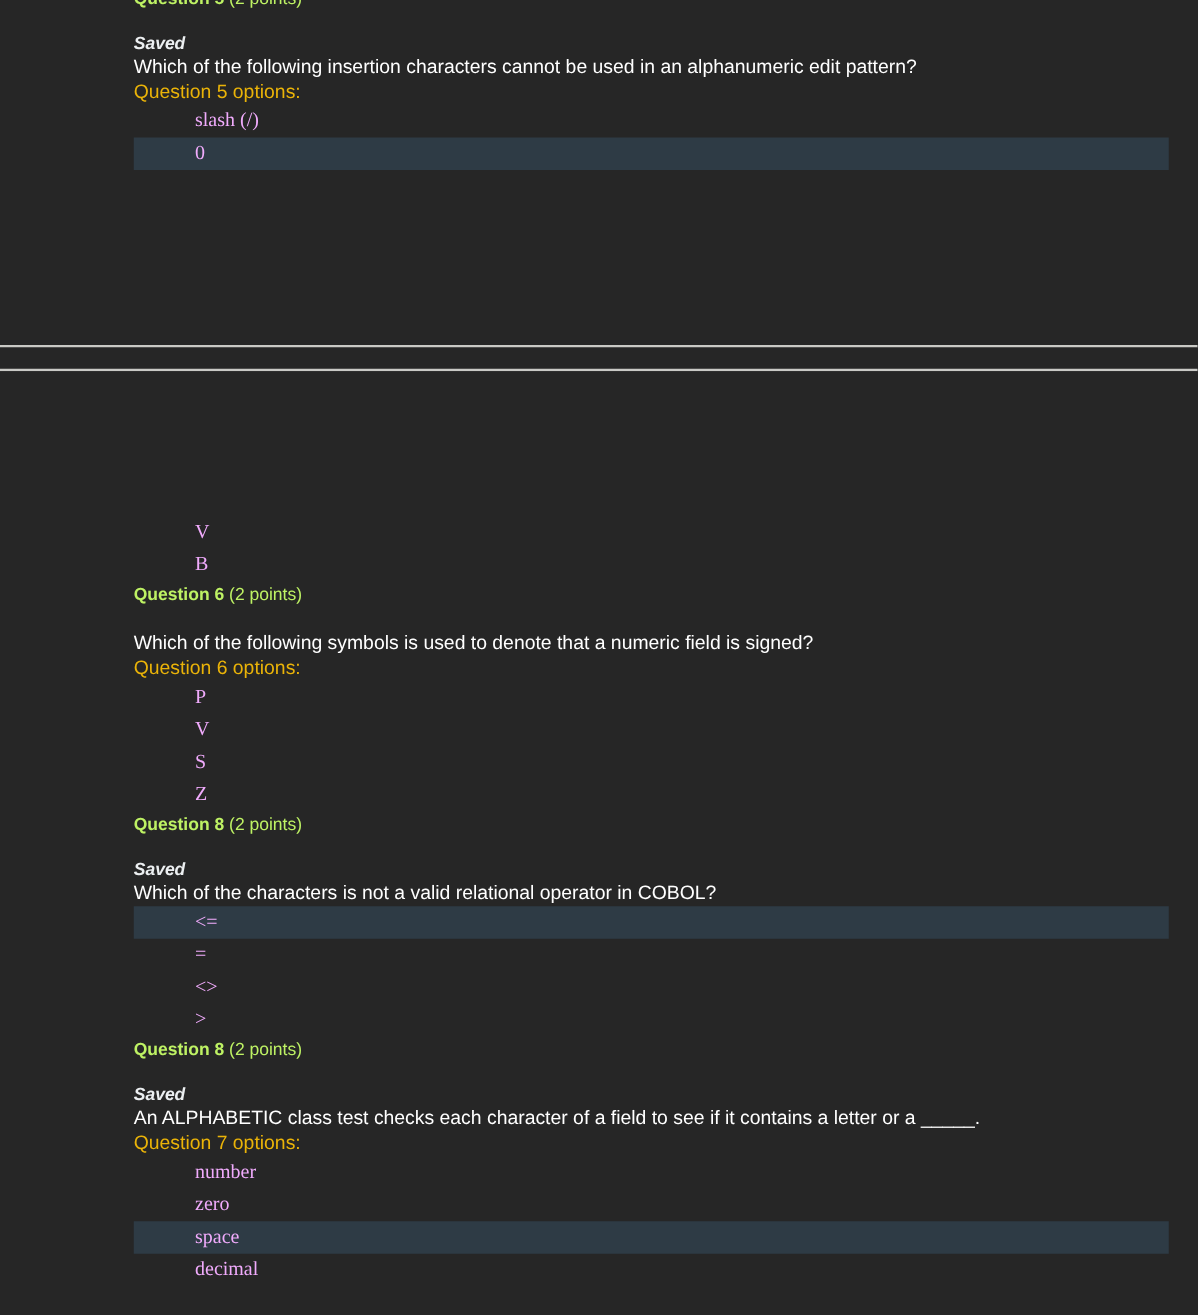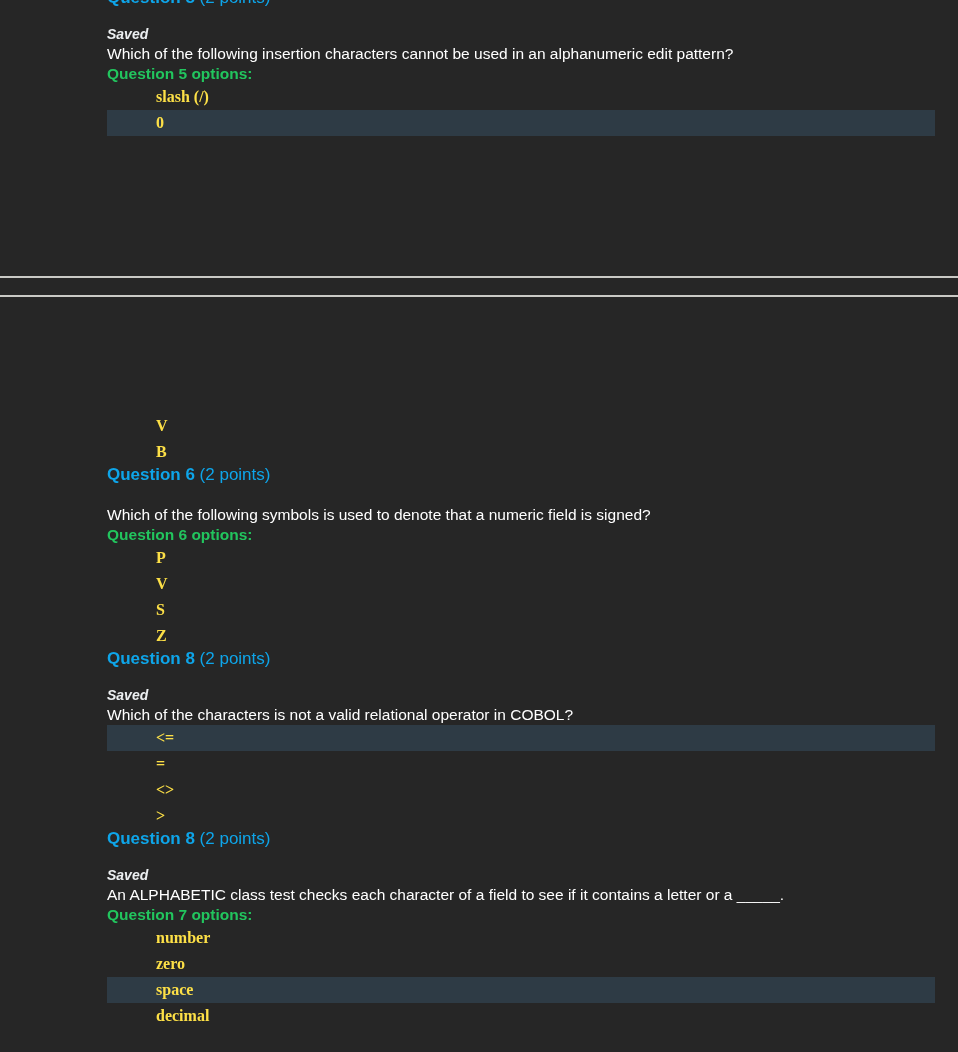--- a/index.html
+++ b/index.html
@@ -45,23 +45,23 @@
 
   
   .col {
     position: absolute;
     left: 107px;
     width: 828px;
   }
 
   
   .q-head {
-    font-size: 17px;
+    font-size: 14px;
     line-height: 20px;
-    color: #0ea5e9;
+    color: #bef264;
     white-space: nowrap;
   }
   .q-head .q-num {
     font-weight: bold;
   }
   .q-head .q-pts {
     font-weight: normal;
   }
 
   
@@ -76,36 +76,35 @@
   
   .q-text {
     font-size: 15.5px;
     line-height: 20px;
     color: #ffffff;
     white-space: nowrap;
   }
   .q-optlabel {
     font-size: 15.5px;
     line-height: 20px;
-    color: #22c55e;
-    white-space: nowrap;
-    font-weight: bold;
+    color: #eab308;
+    white-space: nowrap;
   }
 
   
   .opt {
     position: relative;
     left: 0;
     width: 828px;
     height: 26px;
     line-height: 26px;
     font-family: "Liberation Serif", serif;
     font-size: 16px;
-    font-weight: bold;
-    color: #fde047;
+    font-weight: normal;
+    color: #f0abfc;
     box-sizing: border-box;
     padding-left: 49px;
     white-space: nowrap;
   }
   .opt.sel {
     background: #2e3b45;
   }
 </style>
 </head>
 <body>

